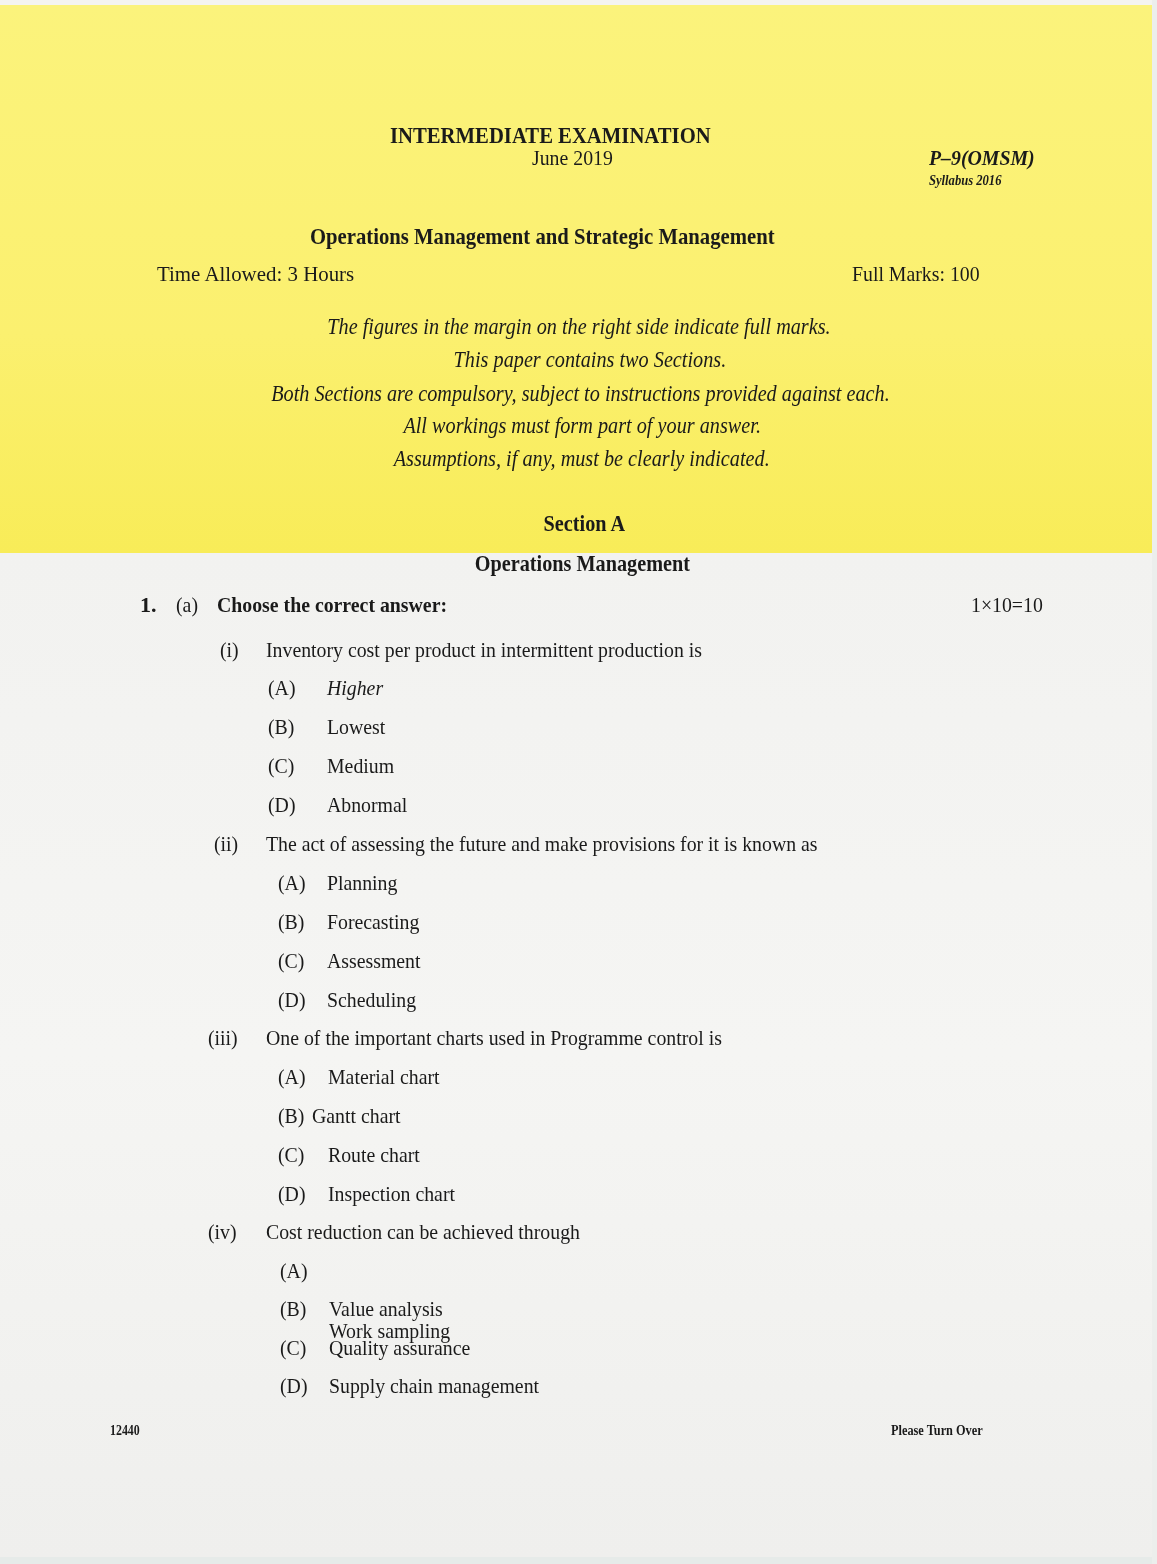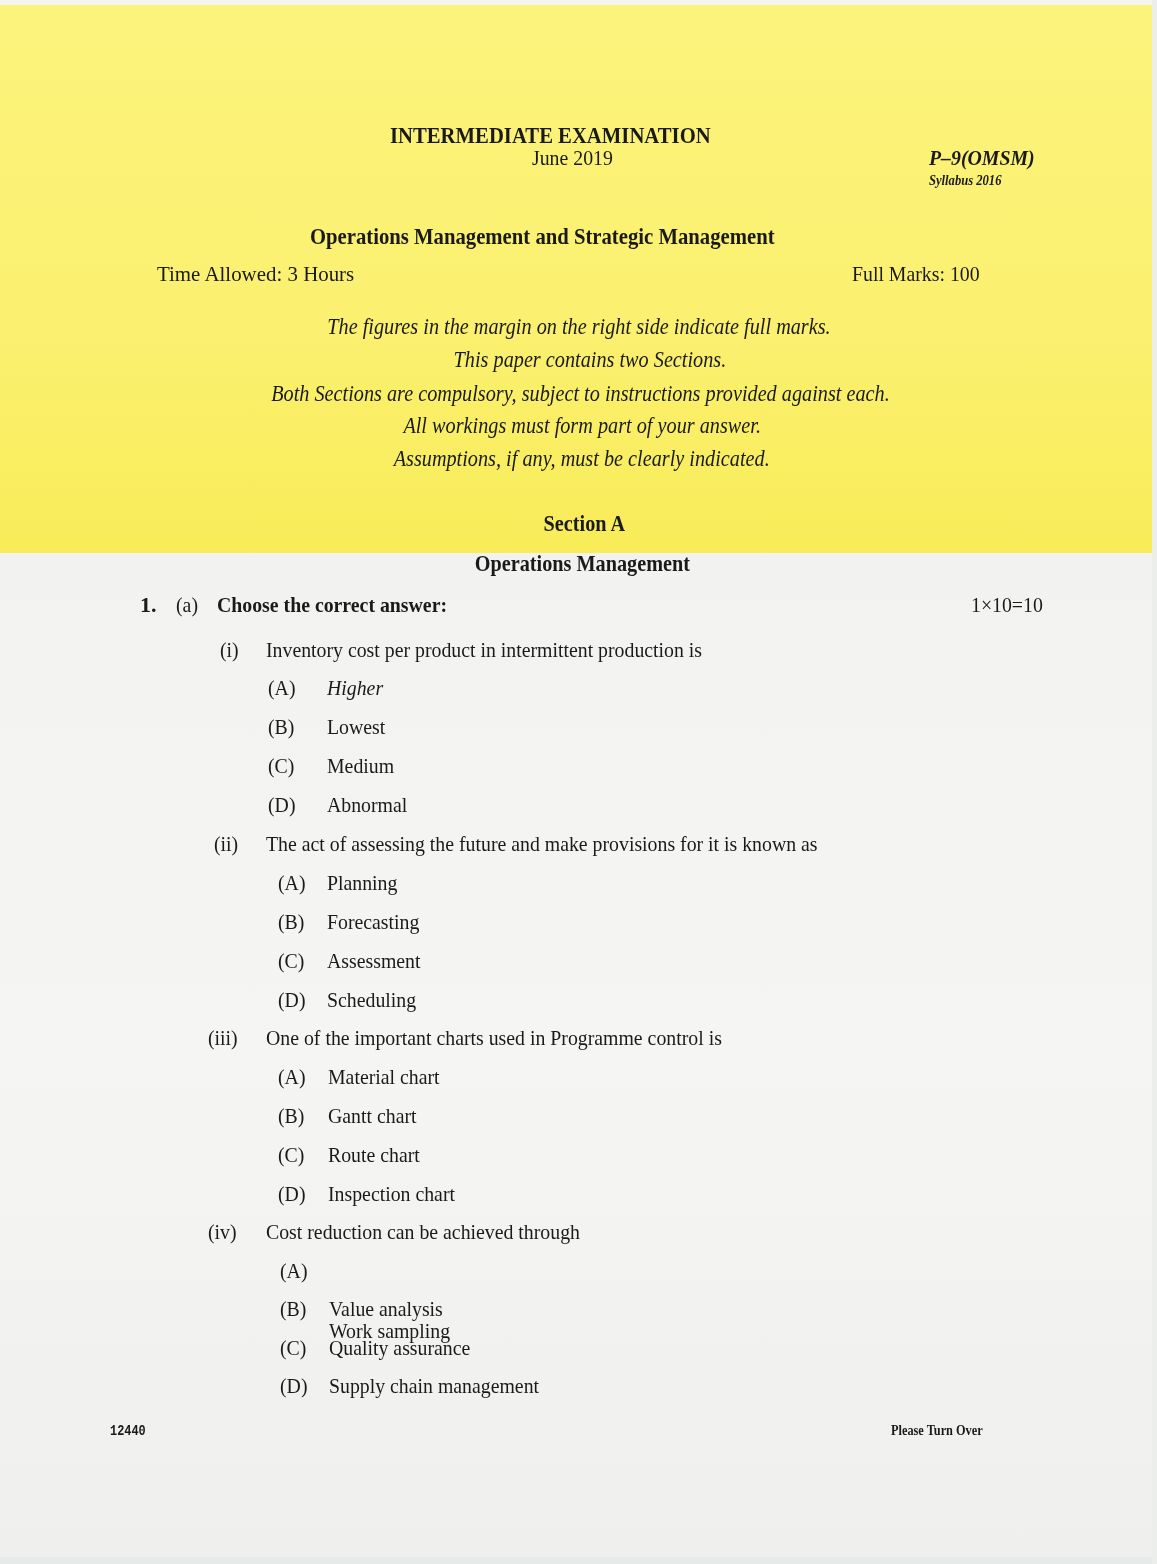--- a/index.html
+++ b/index.html
@@ -118,36 +118,36 @@
 <div class="t fs22" style="left:327px; top:950px;"><span class="cond">Assessment</span></div>
 <div class="t fs22" style="left:278px; top:989px;"><span class="cond">(D)</span></div>
 <div class="t fs22" style="left:327px; top:989px;"><span class="cond">Scheduling</span></div>
 
 <div class="t fs22" style="left:208px; top:1027px;"><span class="cond">(iii)</span></div>
 <div class="t fs22" style="left:266px; top:1027px;"><span class="cond">One of the important charts used in Programme control is</span></div>
 
 <div class="t fs22" style="left:278px; top:1066px;"><span class="cond">(A)</span></div>
 <div class="t fs22" style="left:328px; top:1066px;"><span class="cond">Material chart</span></div>
 <div class="t fs22" style="left:278px; top:1105px;"><span class="cond">(B)</span></div>
-<div class="t fs22" style="left:328px; top:1105px;"><span class="cond">Gantt chart</span></div>
+<div class="t fs22" style="left:312px; top:1105px;"><span class="cond">Gantt chart</span></div>
 <div class="t fs22" style="left:278px; top:1144px;"><span class="cond">(C)</span></div>
 <div class="t fs22" style="left:328px; top:1144px;"><span class="cond">Route chart</span></div>
 <div class="t fs22" style="left:278px; top:1183px;"><span class="cond">(D)</span></div>
 <div class="t fs22" style="left:328px; top:1183px;"><span class="cond">Inspection chart</span></div>
 
 <div class="t fs22" style="left:208px; top:1221px;font-family:Liberation Serif, serif;"><span class="cond">(iv)</span></div>
 <div class="t fs22" style="left:266px; top:1221px;text-decoration:underline;"><span class="cond">Cost reduction can be achieved through</span></div>
 
 <div class="t fs22" style="left:280px; top:1260px;"><span class="cond">(A)</span></div>
 <div class="t fs22" style="left:329px; top:1320px;"><span class="cond">Work sampling</span></div>
 <div class="t fs22" style="left:280px; top:1298px;"><span class="cond">(B)</span></div>
 <div class="t fs22" style="left:329px; top:1298px;"><span class="cond">Value analysis</span></div>
 <div class="t fs22" style="left:280px; top:1337px;"><span class="cond">(C)</span></div>
 <div class="t fs22" style="left:329px; top:1337px;"><span class="cond">Quality assurance</span></div>
 <div class="t fs22" style="left:280px; top:1375px;"><span class="cond">(D)</span></div>
 <div class="t fs22" style="left:329px; top:1375px;"><span class="cond">Supply chain management</span></div>
 
-<div class="t bold fs21" style="left:110px; top:1424px;font-family:Liberation Mono, monospace;">
+<div class="t bold fs21" style="left:110px; top:1424px;">
   <span class="cond" style="transform:scaleX(0.85);">12440</span>
 </div>
 <div class="t bold fs21" style="left:891px; top:1424px;">
   <span class="cond" style="transform:scaleX(0.88);">Please Turn Over</span>
 </div>
 
 </body></html>

